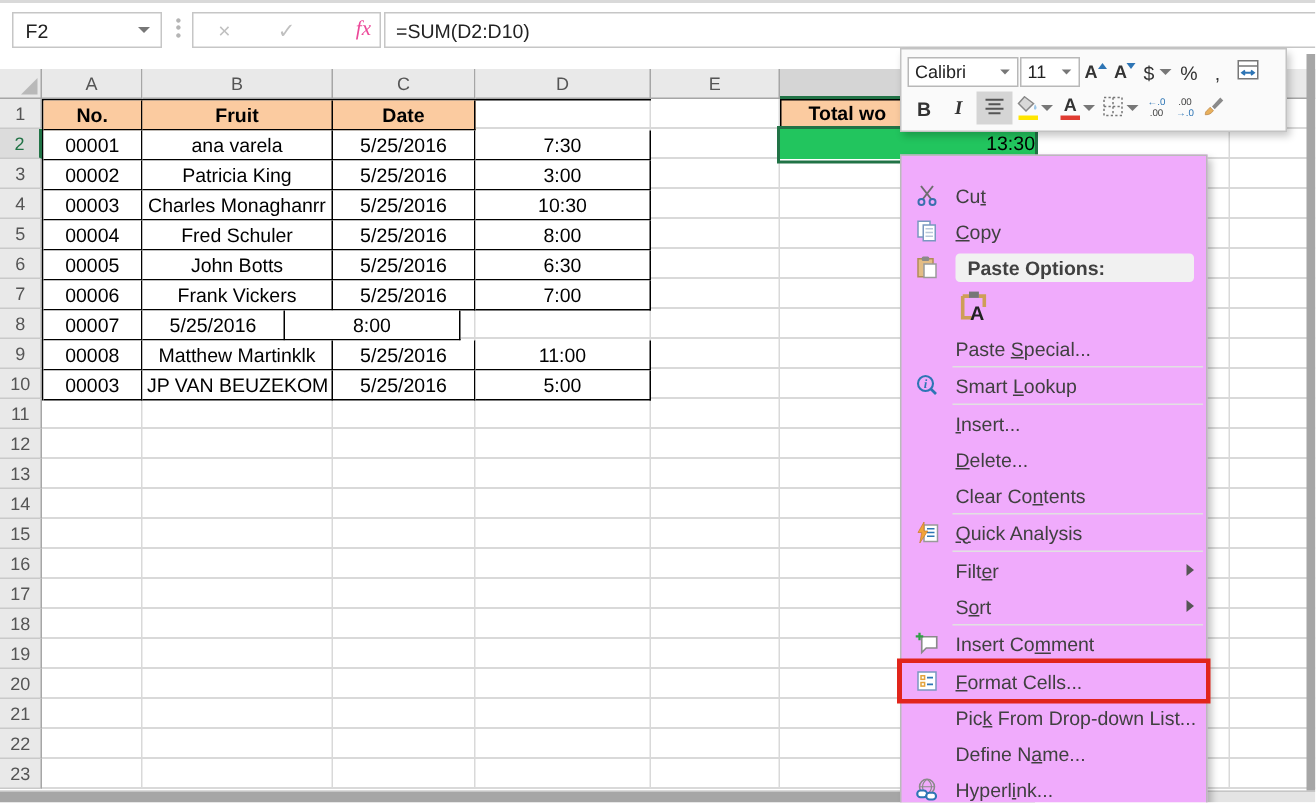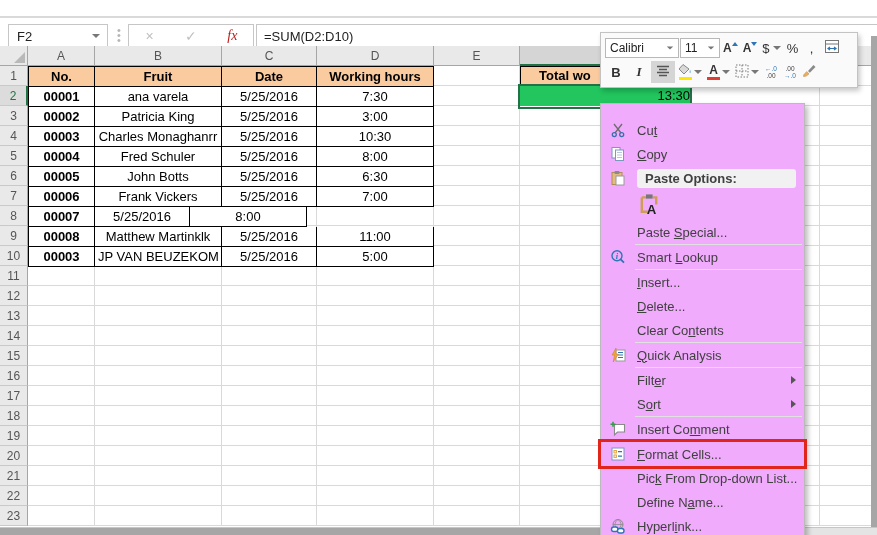--- a/index.html
+++ b/index.html
@@ -1,31 +1,31 @@
 <!DOCTYPE html>
 <html><head>
 <meta charset="utf-8">
 <style>
   html,body{margin:0;padding:0;background:#fff;}
   #stage{position:relative;width:877px;height:535px;overflow:hidden;
          font-family:"Liberation Sans",sans-serif;background:#fff;color:#000;}
   .abs{position:absolute;}
 
   
-  #fbar{left:0;top:16px;width:877px;height:36px;background:#fff;border-top:2px solid #d9d9d9;}
+  #fbar{left:0;top:0;width:877px;height:36px;background:#fff;border-top:2px solid #d9d9d9;}
   .fbox{position:absolute;top:6px;height:24px;background:#fff;border:1px solid #c6c6c6;
         box-sizing:border-box;display:flex;align-items:center;font-size:13px;color:#222;}
   #namebox{left:8px;width:100px;padding-left:8px;}
   #namebox .caret{margin-left:auto;margin-right:7px;}
   .caret{width:0;height:0;border-left:4px solid transparent;border-right:4px solid transparent;
          border-top:4px solid #777;display:inline-block;}
   #fdots{left:117px;top:10px;width:3px;height:16px;color:#b5b5b5;font-size:11px;line-height:5px;letter-spacing:0;}
   #fops{left:128px;width:126px;justify-content:space-around;color:#c0c0c0;}
   #fops .op{width:30px;text-align:center;font-size:14px;}
-  #fops .fx{color:#b91c1c;font-family:"Liberation Serif",serif;font-style:italic;font-size:14px;}
+  #fops .fx{color:#ec4899;font-family:"Liberation Serif",serif;font-style:italic;font-size:14px;text-align:right;}
   #fformula{left:256px;width:621px;padding-left:7px;border-right:none;}
 
   
   #corner{left:0;top:46px;width:28px;height:20px;background:#e9e9e9;
           border-right:1px solid #a6a6a6;border-bottom:1px solid #a6a6a6;box-sizing:border-box;}
   #corner .tri{position:absolute;right:2px;bottom:2px;width:0;height:0;
           border-left:11px solid transparent;border-bottom:11px solid #b9b9b9;}
   #colheads{left:28px;top:46px;height:20px;display:flex;}
   .col-h{height:20px;box-sizing:border-box;background:#e9e9e9;border-right:1px solid #a6a6a6;
          border-bottom:1px solid #a6a6a6;font-size:12px;color:#555;display:flex;
@@ -40,21 +40,21 @@
   #sheet{left:28px;top:66px;width:849px;height:460px;background:#fff;
          background-image:repeating-linear-gradient(to bottom,transparent 0 19px,#d9d9d9 19px 20px);}
   .vline{position:absolute;top:66px;height:460px;width:1px;background:#d9d9d9;}
 
   
   #dtable{left:28px;top:66px;border-left:1px solid #000;border-top:1px solid #000;}
   .trow{display:flex;}
   .tcell{box-sizing:border-box;height:20px;line-height:19px;font-size:13px;background:#fff;
          border-right:1px solid #000;border-bottom:1px solid #000;padding:0 3px;overflow:hidden;white-space:nowrap;}
   .trow.head .tcell{font-weight:bold;text-align:center;}
-  .c0{width:66px;text-align:center;font-weight:bold;}
+  .c0{width:66px;text-align:center;}
   .c1{width:127px;text-align:center;}
   .c2{width:95px;text-align:center;}
   .c3{width:117px;text-align:center;}
 
   
   #f1cell{left:520px;top:66px;width:170px;height:20px;box-sizing:border-box;border:1px solid #000;
           font-weight:bold;font-size:13px;line-height:18px;padding-left:18px;overflow:hidden;white-space:nowrap;}
   #f2cell{left:520px;top:86px;width:170px;height:20px;font-size:13px;line-height:20px;text-align:right;background:#22c55e;}
   #selbox{left:518px;top:84px;width:170px;height:21px;border:2px solid #217346;background:transparent;}
 
@@ -168,21 +168,20 @@
       <div class="row-h">21</div>
       <div class="row-h">22</div>
       <div class="row-h">23</div>
     </div>
 
   <div id="dtable" class="abs">
       <div class="trow head">
         <div class="tcell c0" style="background: rgb(251, 203, 160);">No.</div>
         <div class="tcell c1" style="background: rgb(251, 203, 160);">Fruit</div>
         <div class="tcell c2" style="background: rgb(251, 203, 160);">Date</div>
-        <div class="tcell c3" style="background: rgb(251, 203, 160);">Working hours</div>
       </div>
       <div class="trow">
         <div class="tcell c0">00001</div>
         <div class="tcell c1">ana varela</div>
         <div class="tcell c2">5/25/2016</div>
         <div class="tcell c3">7:30</div>
       </div>
       <div class="trow">
         <div class="tcell c0">00002</div>
         <div class="tcell c1">Patricia King</div>

